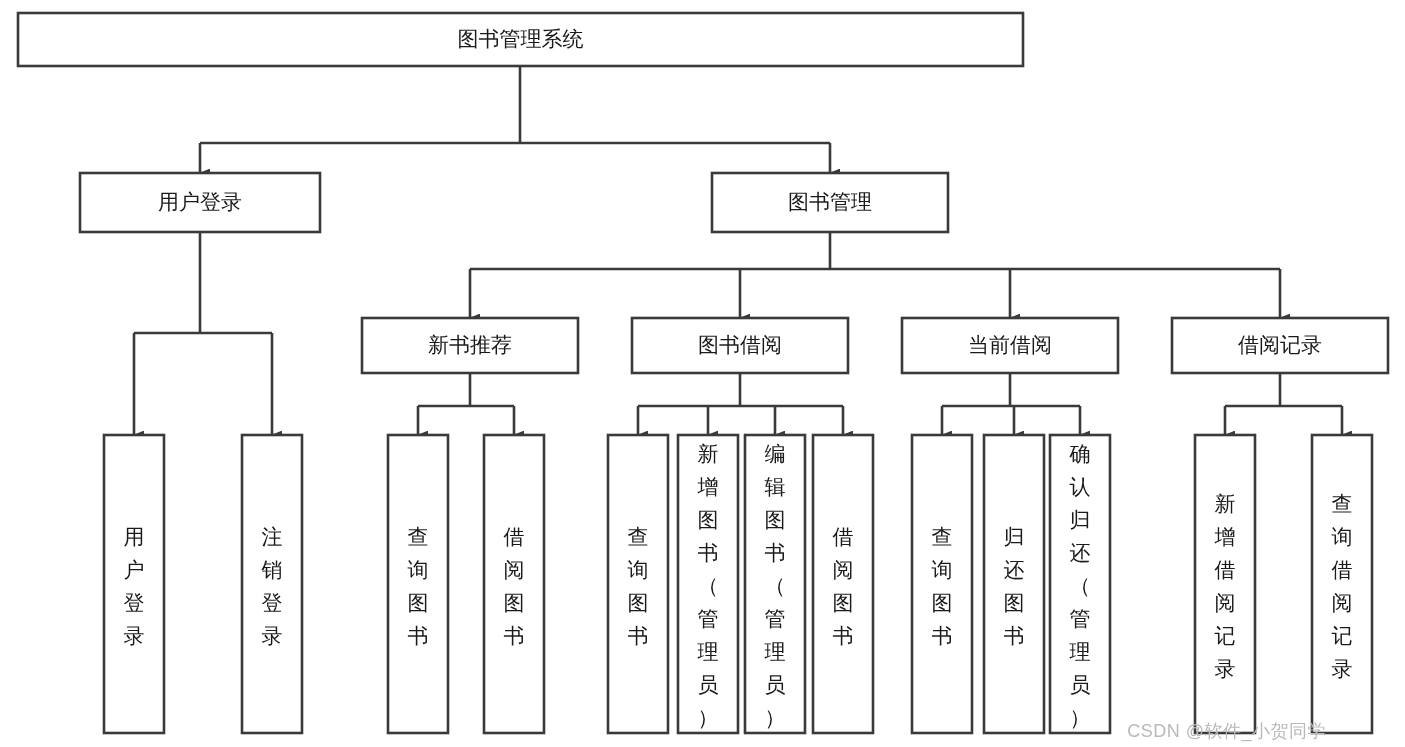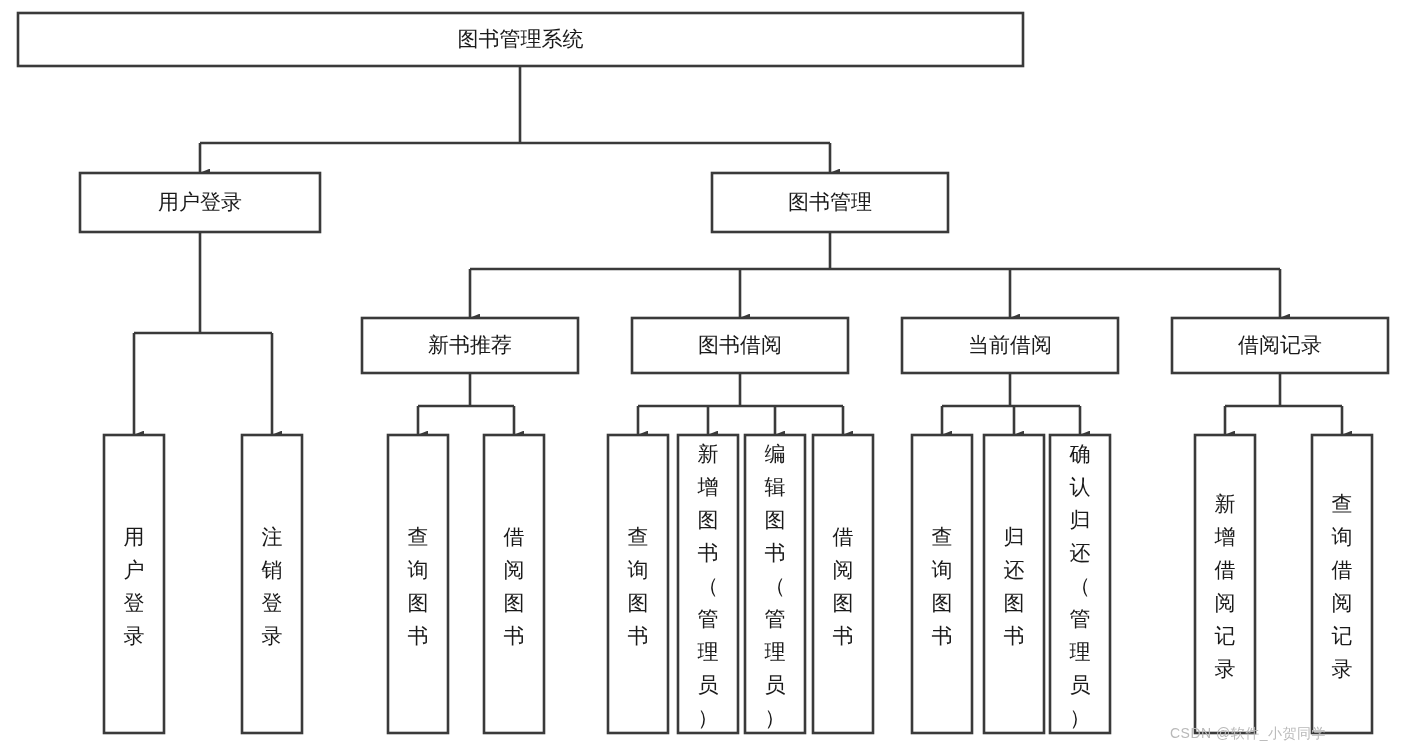--- a/index.html
+++ b/index.html
@@ -48,21 +48,21 @@
     font-family: "Liberation Sans", "DejaVu Sans", sans-serif;
     font-size: 21px;
     fill: #1a1a1a;
     text-anchor: middle;
   }
   .watermark {
     position: absolute;
     right: 8px;
     bottom: 4px;
     font-family: "Liberation Sans", "DejaVu Sans", sans-serif;
-    font-size: 14px;
+    font-size: 18px;
     color: #b9b9b9;
     letter-spacing: 0.5px;
     white-space: nowrap;
     pointer-events: none;
   }
 </style>
 </head>
 <body>
 
 <div id="diagram-root">

